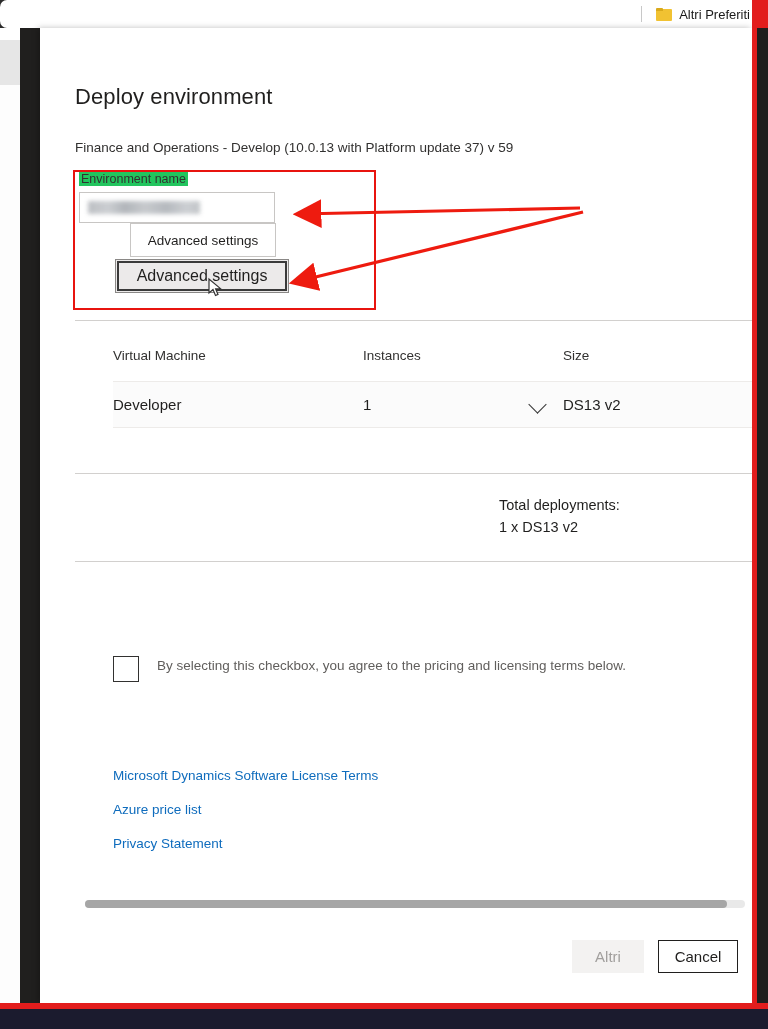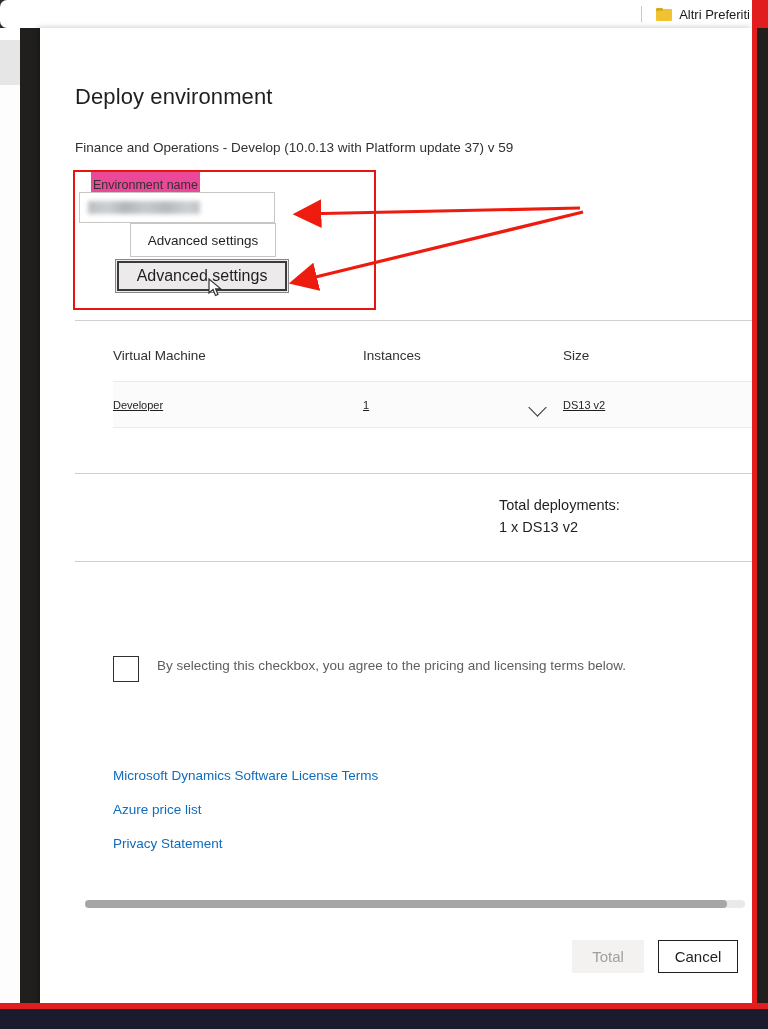--- a/index.html
+++ b/index.html
@@ -149,25 +149,25 @@
   .red-box {
     position: absolute;
     left: -2px; top: 142px;
     width: 303px; height: 140px;
     border: 2px solid #e8140f;
     background: transparent;
   }
 
   .field-label {
     position: absolute;
-    left: 16px; top: 144px;
+    left: 4px; top: 144px;
     font-size: 12.5px;
     color: #323130;
-    background: #ec4899;
-    padding: 6px 2px;
+    background: #22c55e;
+    padding: 0 2px;
   }
 
   .env-input {
     position: absolute;
     left: 4px; top: 164px;
     width: 196px; height: 31px;
     border: 1px solid #c8c6c4;
     background: #ffffff;
   }
   .env-input-blur {
@@ -244,26 +244,25 @@
     padding-bottom: 18px;
     border-bottom: 1px solid #edebe9;
   }
   .vm-col-vm { width: 250px; }
   .vm-col-inst { width: 200px; }
   .vm-col-size { width: 189px; }
 
   .vm-row {
     display: flex;
     align-items: center;
-    font-size: 11px;
+    font-size: 15px;
     color: #201f1e;
     height: 46px;
     border-bottom: 1px solid #edebe9;
     background: #fbfbfb;
-    text-decoration: underline;
   }
   .vm-row .vm-col-inst { position: relative; }
   .vm-row .vm-col-size { position: relative; }
   .chev {
     width: 13px; height: 13px;
     border-right: 1.6px solid #333;
     border-bottom: 1.6px solid #333;
     transform: rotate(45deg);
     display: inline-block;
   }
@@ -445,21 +444,21 @@
         <a class="link" href="#">Microsoft Dynamics Software License Terms</a>
         <a class="link" href="#">Azure price list</a>
         <a class="link" href="#">Privacy Statement</a>
       </div>
 
       <div class="hscroll">
         <div class="hscroll-thumb"></div>
       </div>
 
       <div class="footer">
-        <button class="btn-next">Total</button>
+        <button class="btn-next">Altri</button>
         <button class="btn-cancel">Cancel</button>
       </div>
 
     </div>
   </div>
 
   <div class="rec-border-right"></div>
   <div class="rec-border-top-right"></div>
   <div class="rec-border-bottom"></div>
   <div class="rec-bottom-dark"></div>

